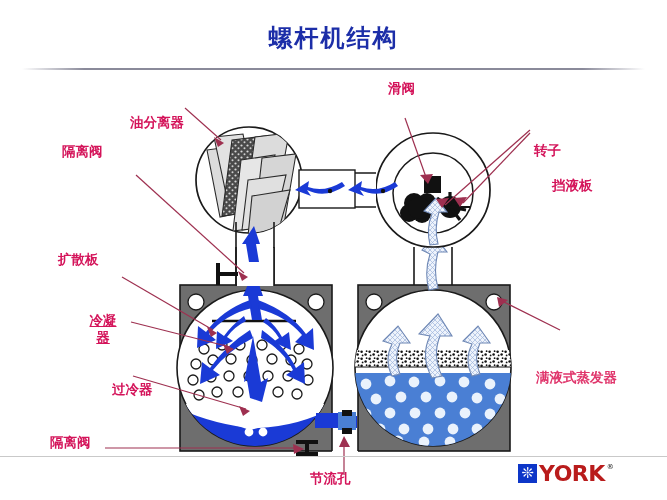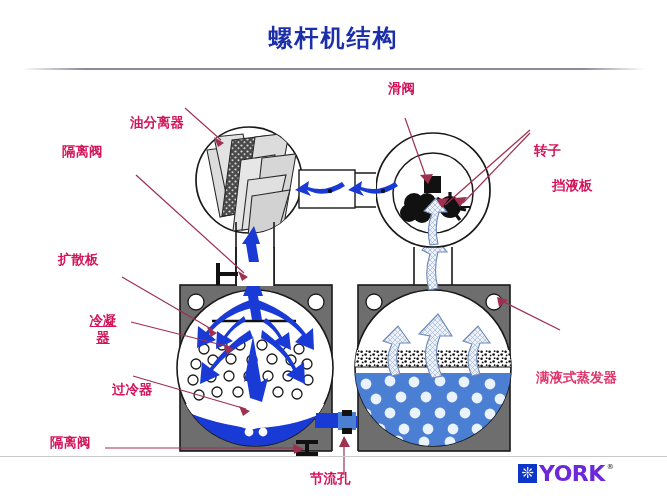--- a/index.html
+++ b/index.html
@@ -63,21 +63,21 @@
     width: 19px; height: 19px;
     background: #0d36c8;
     display: flex; align-items: center; justify-content: center;
     color: #ffffff;
     font-size: 15px;
     line-height: 1;
   }
   #york .word {
     font-size: 22px;
     font-weight: bold;
-    color: #6d28d9;
+    color: #b91c1c;
     letter-spacing: -0.5px;
     font-family: "DejaVu Sans", "Liberation Sans", sans-serif;
   }
   #york .tm {
     font-size: 7px;
     color: #111;
     align-self: flex-start;
     margin-top: 2px;
   }
   #footer-rule {

